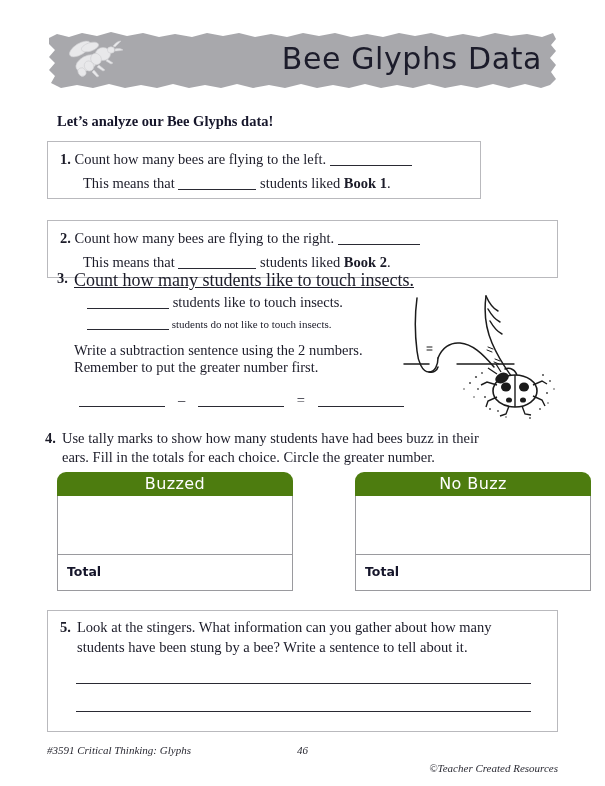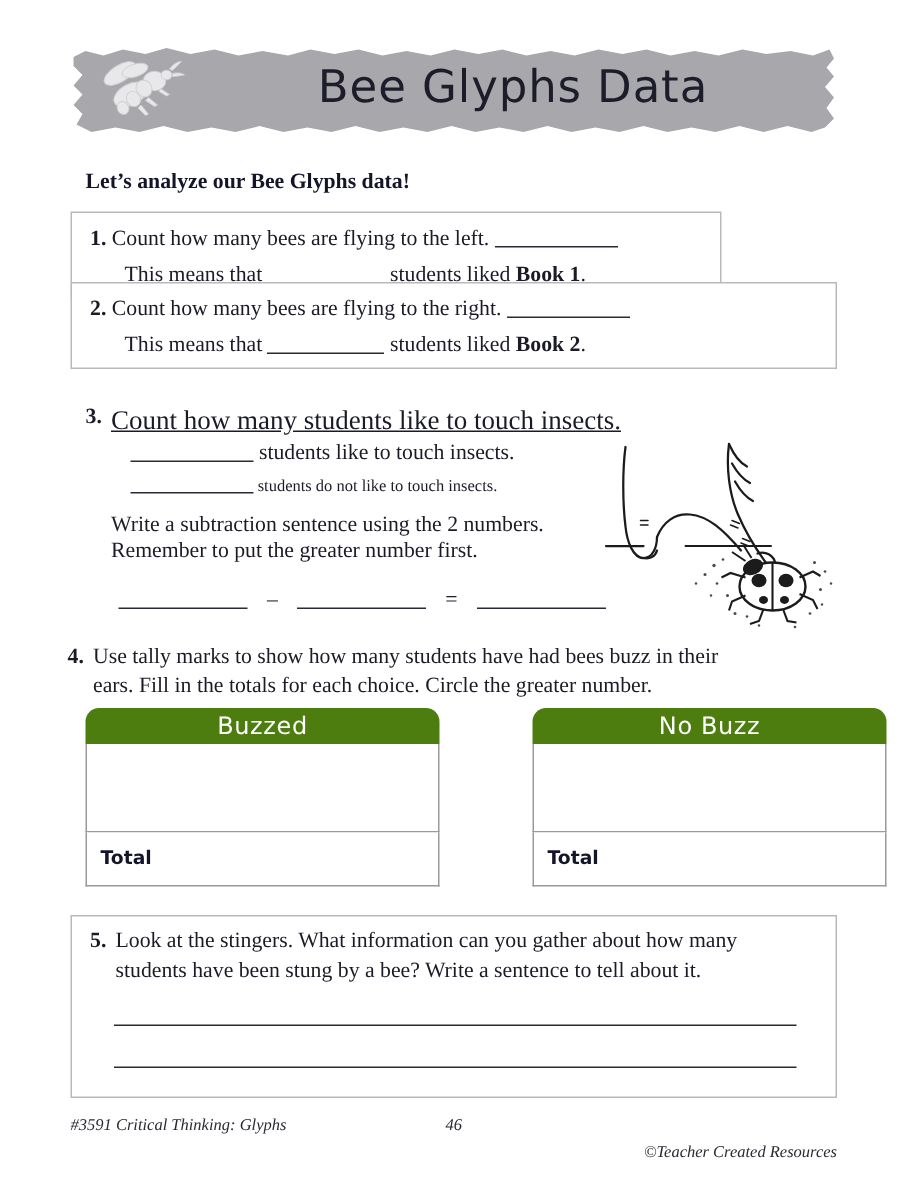--- a/index.html
+++ b/index.html
@@ -24,21 +24,21 @@
   .banner-svg { position: absolute; left: 0; top: 0; }
   .banner-bee {
     position: absolute;
     left: 16px; top: 8px;
     width: 62px; height: 46px;
   }
   .banner-title {
     position: absolute;
     left: 95px; top: 6px;
     width: 400px;
-    text-align: center;
+    text-align: right;
     font-family: "DejaVu Sans", sans-serif;
     font-size: 30px;
     font-weight: 400;
     letter-spacing: 0.6px;
     color: #1c1c2b;
     line-height: 48px;
     white-space: nowrap;
   }
 
   
@@ -64,21 +64,21 @@
   }
   .qline {
     font-size: 14.5px;
     line-height: 22px;
     white-space: nowrap;
   }
   .blank-s { display:inline-block; border-bottom: 1px solid #2a2a33; width: 78px; vertical-align: -2px; }
   .blank-m { display:inline-block; border-bottom: 1px solid #2a2a33; width: 82px; vertical-align: -2px; }
 
   #box-q1 { left: 47px; top: 141px; width: 434px; height: 58px; }
-  #box-q2 { left: 47px; top: 188px; width: 511px; height: 58px; }
+  #box-q2 { left: 47px; top: 220px; width: 511px; height: 58px; }
 
   .row-a { position: absolute; left: 12px; top: 6px; }
   .row-b { position: absolute; left: 35px; top: 30px; }
 
   
   #q3 { position: absolute; left: 57px; top: 270px; width: 500px; height: 150px; }
   #q3 .num { position: absolute; left: 0px; top: 0px; font-weight: bold; font-size: 14.5px; }
   #q3 .l1 { position: absolute; left: 17px; top: 0px; font-size: 18px; white-space: nowrap; text-decoration: underline; }
   #q3 .l2 { position: absolute; left: 30px; top: 24px; font-size: 14.5px; white-space: nowrap; }
   #q3 .l3 { position: absolute; left: 30px; top: 48px; font-size: 11px; white-space: nowrap; }

